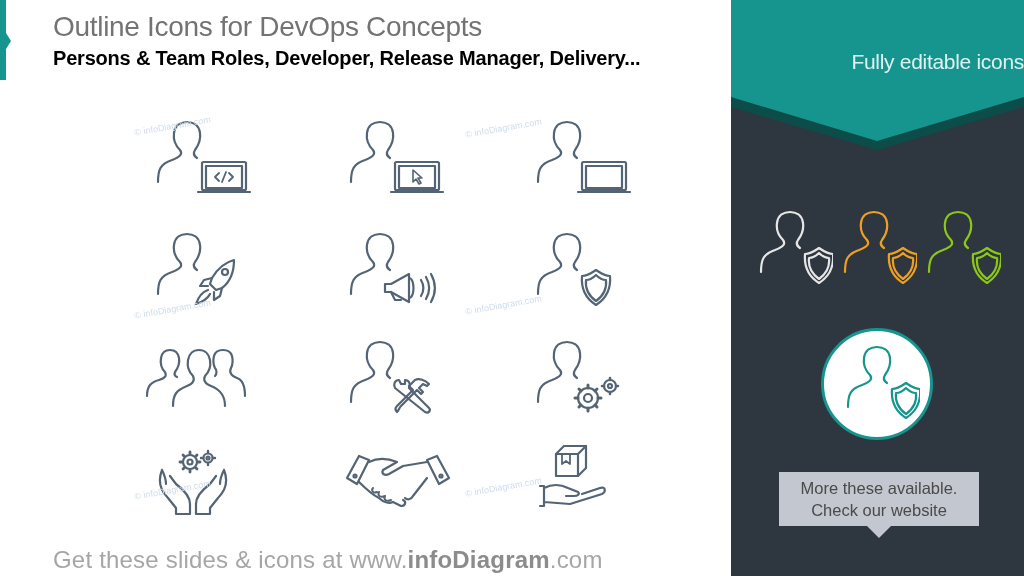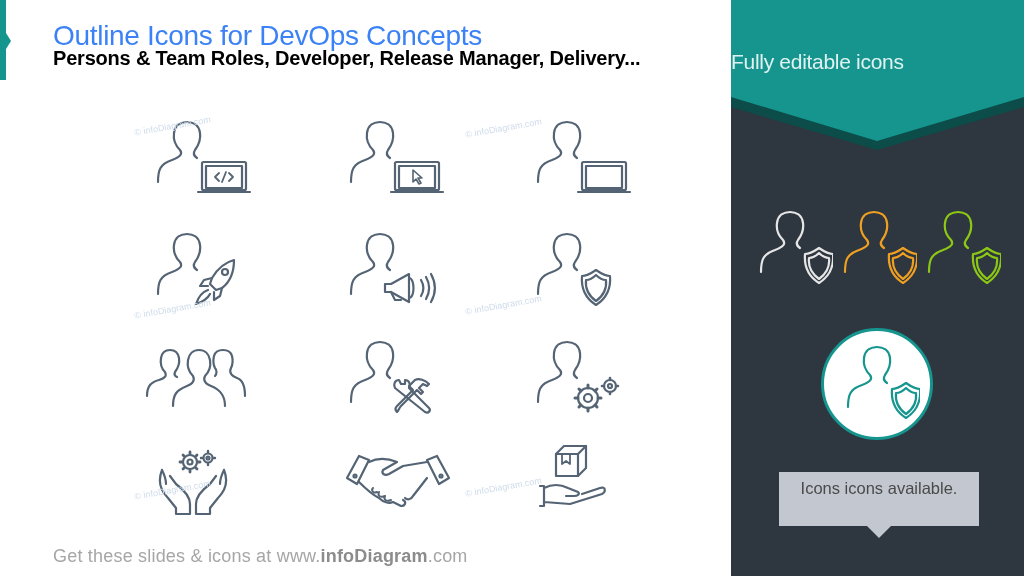--- a/index.html
+++ b/index.html
@@ -2,36 +2,36 @@
 <html><head>
   <meta charset="utf-8">
   <style>
     * { box-sizing: border-box; margin: 0; padding: 0; }
     html, body { width: 1024px; height: 576px; overflow: hidden; background: #ffffff; }
     body { position: relative; font-family: "Liberation Sans", "DejaVu Sans", sans-serif; }
 
     .left-tab { position: absolute; left: 0; top: 0; width: 6px; height: 80px; background: #16958f; }
     .left-tab::after { content: ""; position: absolute; left: 6px; top: 33px; border-top: 8px solid transparent; border-bottom: 8px solid transparent; border-left: 5px solid #16958f; }
 
-    .title { position: absolute; left: 53px; top: 20px; font-size: 28px; color: #3b82f6; font-weight: normal; letter-spacing: -0.3px; }
+    .title { position: absolute; left: 53px; top: 11px; font-size: 28px; color: #737373; font-weight: normal; letter-spacing: -0.3px; }
     .subtitle { position: absolute; left: 53px; top: 47px; font-size: 20px; color: #000000; letter-spacing: -0.2px; }
 
     .grid { position: absolute; left: 0; top: 0; width: 731px; height: 576px; }
     .cell { position: absolute; width: 110px; height: 90px; }
     .cell svg { width: 110px; height: 90px; overflow: visible; }
     .cell svg * { fill: none; stroke: #546474; stroke-width: 2.2; stroke-linecap: round; stroke-linejoin: round; }
 
     .watermark { position: absolute; font-size: 9px; color: #cfdcea; transform: rotate(-10deg); white-space: nowrap; }
 
-    .footer { position: absolute; left: 53px; top: 546px; font-size: 18px; color: #a6a6a6; letter-spacing: 0.2px; }
+    .footer { position: absolute; left: 53px; top: 546px; font-size: 24px; color: #a6a6a6; letter-spacing: 0.2px; }
     .footer b { color: #8c8c8c; font-weight: bold; }
 
     .panel { position: absolute; left: 731px; top: 0; width: 293px; height: 576px; background: #2e3640; }
     .banner { position: absolute; left: 0; top: 0; width: 293px; height: 160px; }
-    .banner-text { position: absolute; left: 0; top: 50px; width: 293px; text-align: left; font-size: 21px; color: #dff2f0; letter-spacing: -0.3px; }
+    .banner-text { position: absolute; left: 0; top: 50px; width: 293px; text-align: right; font-size: 21px; color: #dff2f0; letter-spacing: -0.3px; padding-left: 11px; }
 
     .color-icons { position: absolute; left: 22px; top: 210px; width: 260px; height: 80px; }
     .color-icons svg { position: absolute; top: 0; width: 80px; height: 80px; }
     .color-icons svg * { fill: none; stroke-width: 2.2; stroke-linecap: round; stroke-linejoin: round; }
 
     .circle-icon { position: absolute; left: 90px; top: 328px; width: 112px; height: 112px; border-radius: 50%; background: #ffffff; border: 3px solid #16958f; }
     .circle-icon svg { position: absolute; left: 16px; top: 14px; width: 80px; height: 80px; }
     .circle-icon svg * { fill: none; stroke: #16958f; stroke-width: 2.2; stroke-linecap: round; stroke-linejoin: round; }
 
     .callout { position: absolute; left: 48px; top: 472px; width: 200px; height: 54px; background: #c3c7cf; color: #4a4a4a; font-size: 16.5px; text-align: center; line-height: 22px; padding-top: 5px; }
@@ -210,15 +210,16 @@
   </div>
 
   <div class="circle-icon">
     <svg viewBox="0 0 80 80">
         <use href="#bust"></use>
         <use href="#shield"></use>
       </svg>
   </div>
 
   <div class="callout">
-    <div>Icons icons available.</div>
+    <div>More these available.</div>
+    <div>Check our website</div>
   </div>
 </div>
 
 </body></html>

